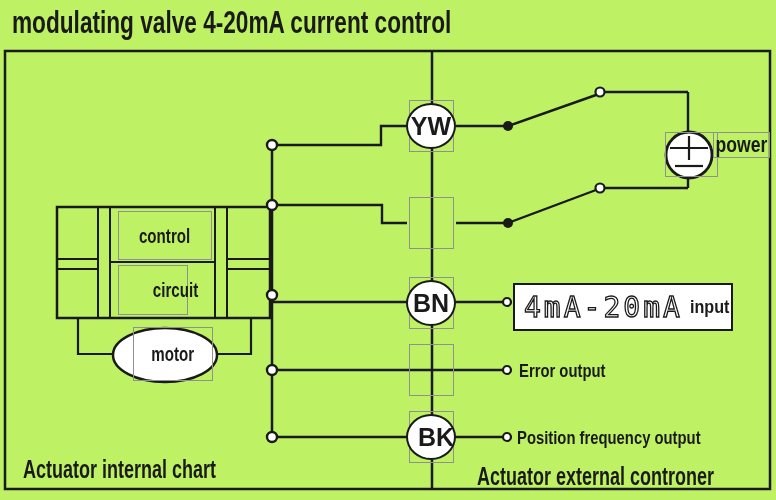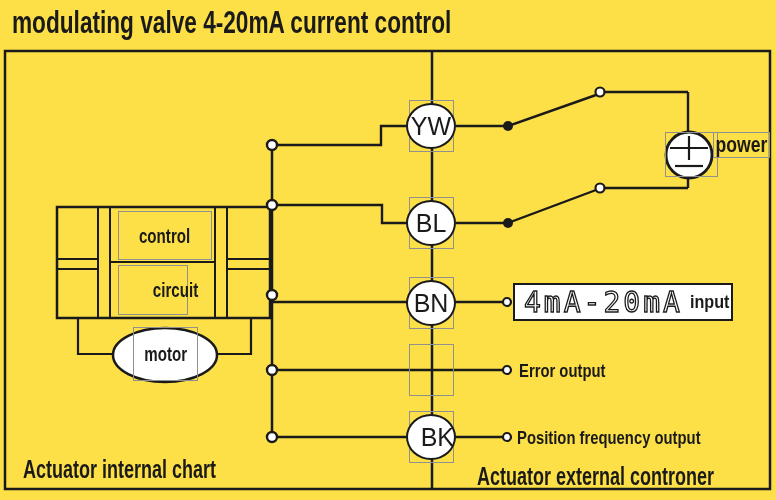--- a/index.html
+++ b/index.html
@@ -1,33 +1,33 @@
 <!DOCTYPE html>
 <html><head>
 <meta charset="utf-8">
 <style>
   html,body{margin:0;padding:0;background:#fff;}
-  #stage{position:relative;width:776px;height:500px;background:#fde047;overflow:hidden;
+  #stage{position:relative;width:776px;height:500px;background:#bef264;overflow:hidden;
          font-family:"Liberation Sans",sans-serif;color:#1a1a1a;}
   .abs{position:absolute;}
   svg{position:absolute;left:0;top:0;}
   .title{left:12px;top:4px;font-size:31px;font-weight:bold;white-space:nowrap;
          transform:scaleX(.73);transform-origin:left top;line-height:38px;}
   .gray-box{border:1.5px solid #909090;background:transparent;box-sizing:border-box;
             display:flex;align-items:center;justify-content:center;}
   .term-square{left:409px;width:45px;height:52px;border:1.5px solid #909090;box-sizing:border-box;}
   .term-circle{left:406px;width:50px;height:46px;border:2.5px solid #1a1a1a;border-radius:50%;
                background:#fff;box-sizing:border-box;display:flex;align-items:center;justify-content:center;
-               font-size:25px;font-weight:normal;}
+               font-size:25px;font-weight:bold;}
   .boxlabel{font-size:21px;font-weight:bold;transform:scaleX(.72);white-space:nowrap;}
   .outlabel{font-size:19px;font-weight:bold;white-space:nowrap;transform:scaleX(.78);
             transform-origin:left center;line-height:19px;}
   .caption{font-size:25px;font-weight:bold;white-space:nowrap;transform:scaleX(.72);
            transform-origin:left top;line-height:26px;}
-  .input-box{left:513px;top:283px;width:220px;height:38px;border:2px solid #1a1a1a;box-sizing:border-box;
+  .input-box{left:513px;top:283px;width:220px;height:48px;border:2px solid #1a1a1a;box-sizing:border-box;
              display:flex;align-items:center;justify-content:space-between;padding:0 7px 0 9px;background:#fff;}
   .seg{font-family:"DejaVu Sans Mono",monospace;font-size:28px;letter-spacing:3px;white-space:nowrap;
        color:#1a1a1a;}
   @supports (-webkit-text-stroke: 1px black){
     .seg{color:transparent;-webkit-text-stroke:1.3px #1a1a1a;}
   }
   .input-suffix{font-size:19px;font-weight:bold;transform:scaleX(.85);transform-origin:right center;}
   .power-label-box{left:713px;top:132px;width:57px;height:26px;}
   .power-label{font-size:22px;font-weight:bold;transform:scaleX(.8);}
 </style>
@@ -100,40 +100,37 @@
     </g>
   </svg>
 
   <div class="abs title">modulating valve 4-20mA current control</div>
 
   <div class="abs term-square" style="top:100px;"></div>
   <div class="abs term-circle" style="top:103px;">
     <span>YW</span>
   </div>
   <div class="abs term-square" style="top:197px;"></div>
-  <div class="abs term-circle" style="top:200px;">
-    <span>BL</span>
-  </div>
   <div class="abs term-square" style="top:277px;"></div>
   <div class="abs term-circle" style="top:280px;">
     <span>BN</span>
   </div>
   <div class="abs term-square" style="top:344px;"></div>
   <div class="abs term-square" style="top:411px;"></div>
   <div class="abs term-circle" style="top:414px;justify-content:flex-end;">
     <span>BK</span>
   </div>
 
   <div class="abs gray-box" style="left:118px;top:211px;width:94px;height:49px;">
     <span class="boxlabel">control</span>
   </div>
   <div class="abs gray-box" style="left:118px;top:265px;width:70px;height:50px;padding-left:45px;">
     <span class="boxlabel">circuit</span>
   </div>
-  <div class="abs gray-box" style="left:133px;top:327px;width:65px;height:54px;">
+  <div class="abs gray-box" style="left:133px;top:327px;width:80px;height:54px;">
     <span class="boxlabel">motor</span>
   </div>
 
   <div class="abs gray-box" style="left:665px;top:132px;width:53px;height:45px;"></div>
   <div class="abs gray-box power-label-box">
     <span class="power-label">power</span>
   </div>
 
   <div class="abs input-box">
     <span class="seg">4mA-20mA</span>

